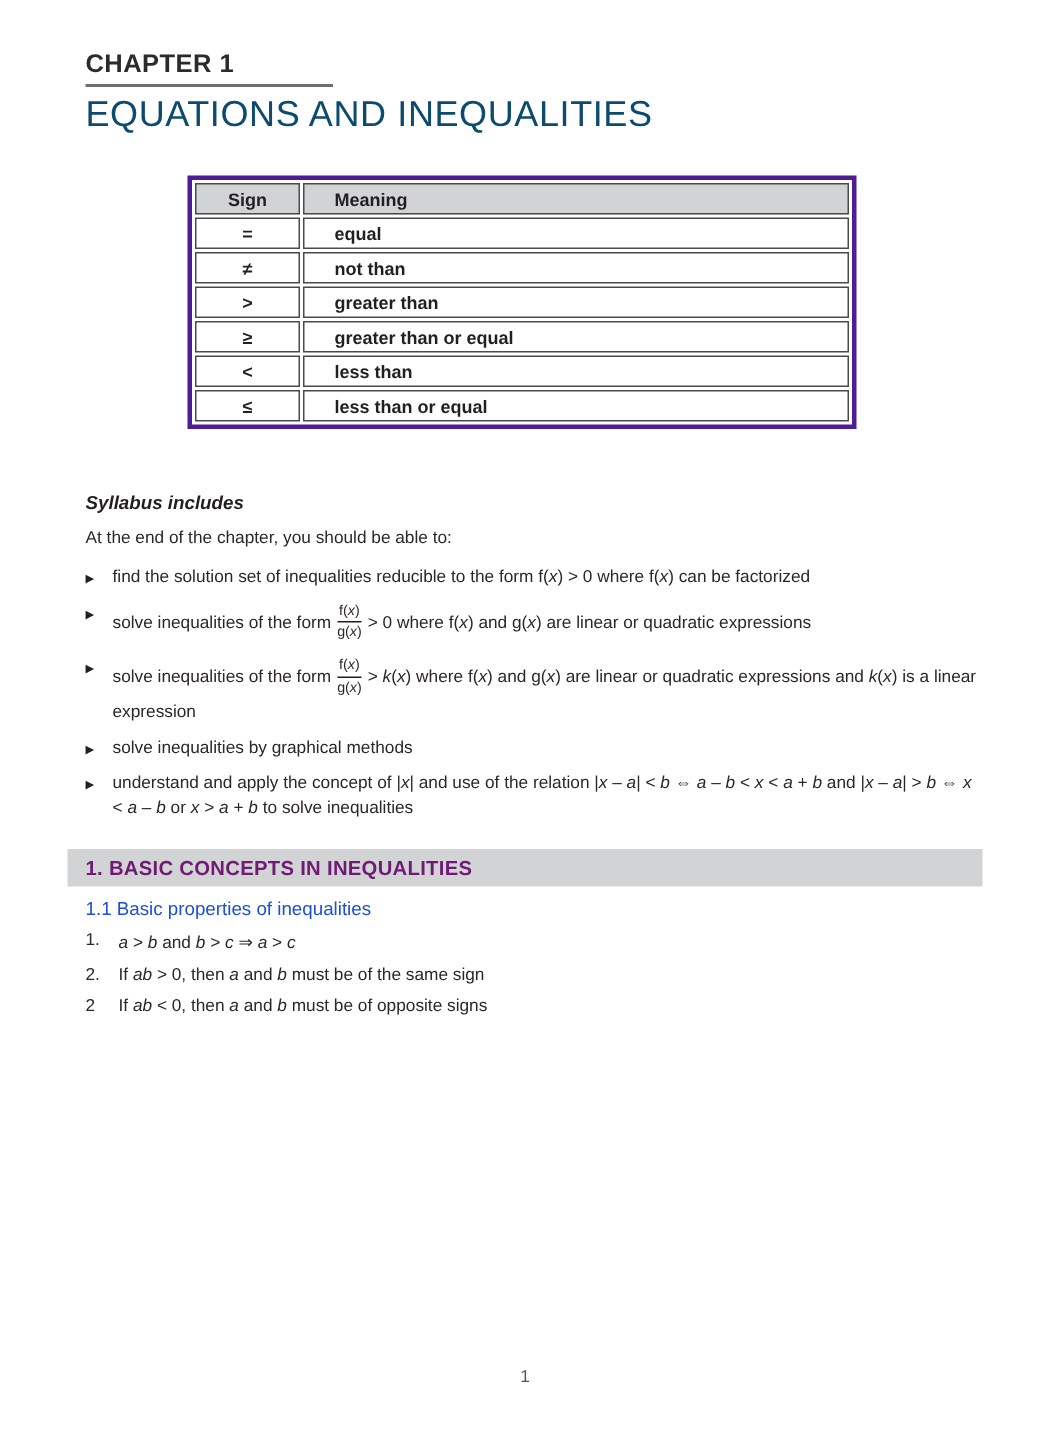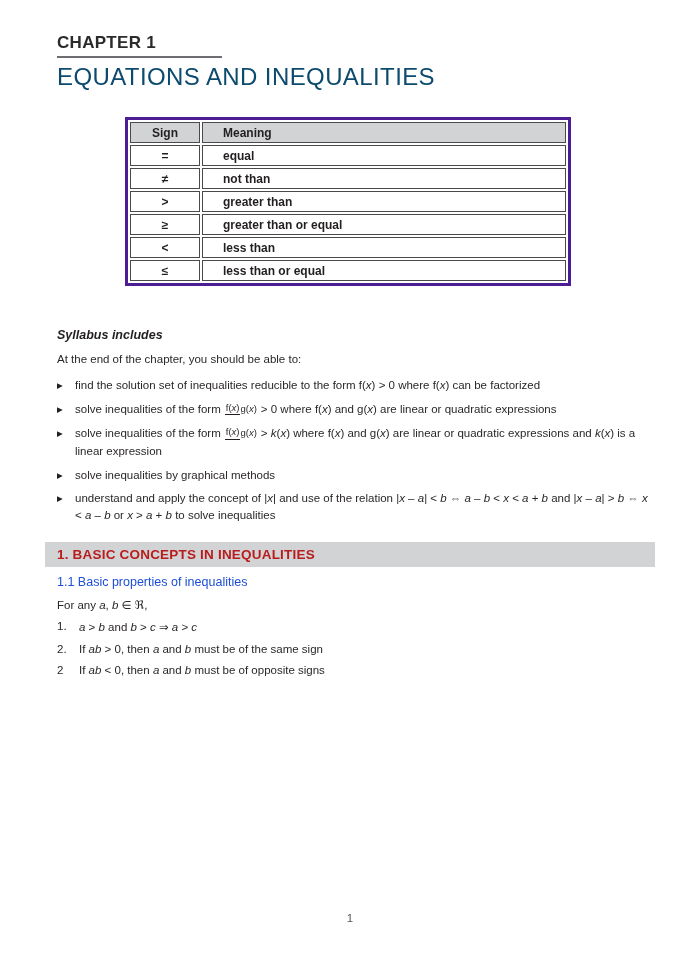--- a/index.html
+++ b/index.html
@@ -76,42 +76,42 @@
   }
   .bullet-marker {
     flex: 0 0 18px;
     font-size: 7.5px;
     color: #231f20;
     padding-top: 4px;
   }
   .bullet-text { flex: 1; }
   .frac {
     display: inline-flex;
-    flex-direction: row;
+    flex-direction: column;
     vertical-align: middle;
     text-align: center;
     font-size: 9.5px;
     line-height: 1.2;
     margin: 2px 4px;
     position: relative;
     top: -1px;
   }
   .frac .num { border-bottom: 1px solid #231f20; padding: 0 1px 1px; }
   .frac .den { padding-top: 1px; text-align: center; }
 
   
   .section-bar {
     margin-top: 18px;
     margin-left: -12px;
     width: 610px;
     background: #d1d3d4;
     padding: 5px 0 5px 12px;
     font-size: 13.5px;
     font-weight: 700;
-    color: #b91c1c;
+    color: #701a75;
     letter-spacing: 0.2px;
   }
   .subheading {
     margin-top: 8px;
     font-size: 12.5px;
     font-weight: 400;
     color: #1d4ed8;
   }
   .forany { margin-top: 9px; font-size: 11.5px; }
   ol.props { list-style: none; margin-top: 8px; font-size: 11.5px; }
@@ -208,21 +208,20 @@
       </li>
       <li>
         <span class="bullet-marker">▶</span>
         <span class="bullet-text">understand and apply the concept of |<i>x</i>| and use of the relation |<i>x</i> – <i>a</i>| &lt; <i>b</i> ⇔ <i>a</i> – <i>b</i> &lt; <i>x</i> &lt; <i>a</i> + <i>b</i> and |<i>x</i> – <i>a</i>| &gt; <i>b</i> ⇔ <i>x</i> &lt; <i>a</i> – <i>b</i> or <i>x</i> &gt; <i>a</i> + <i>b</i> to solve inequalities</span>
       </li>
     </ul>
   </div>
 
   <div class="section-bar">1. BASIC CONCEPTS IN INEQUALITIES</div>
   <div class="subheading">1.1 Basic properties of inequalities</div>
-  <div class="forany">For any <i>a</i>, <i>b</i> ∈ ℜ,</div>
 
   <ol class="props">
     <li>
       <span class="item-num">1.</span>
       <span class="item-text"><i>a</i> &gt; <i>b</i> and <i>b</i> &gt; <i>c</i> ⇒ <i>a</i> &gt; <i>c</i></span>
     </li>
     <li>
       <span class="item-num">2.</span>
       <span class="item-text">If <i>ab</i> &gt; 0, then <i>a</i> and <i>b</i> must be of the same sign</span>
     </li>

